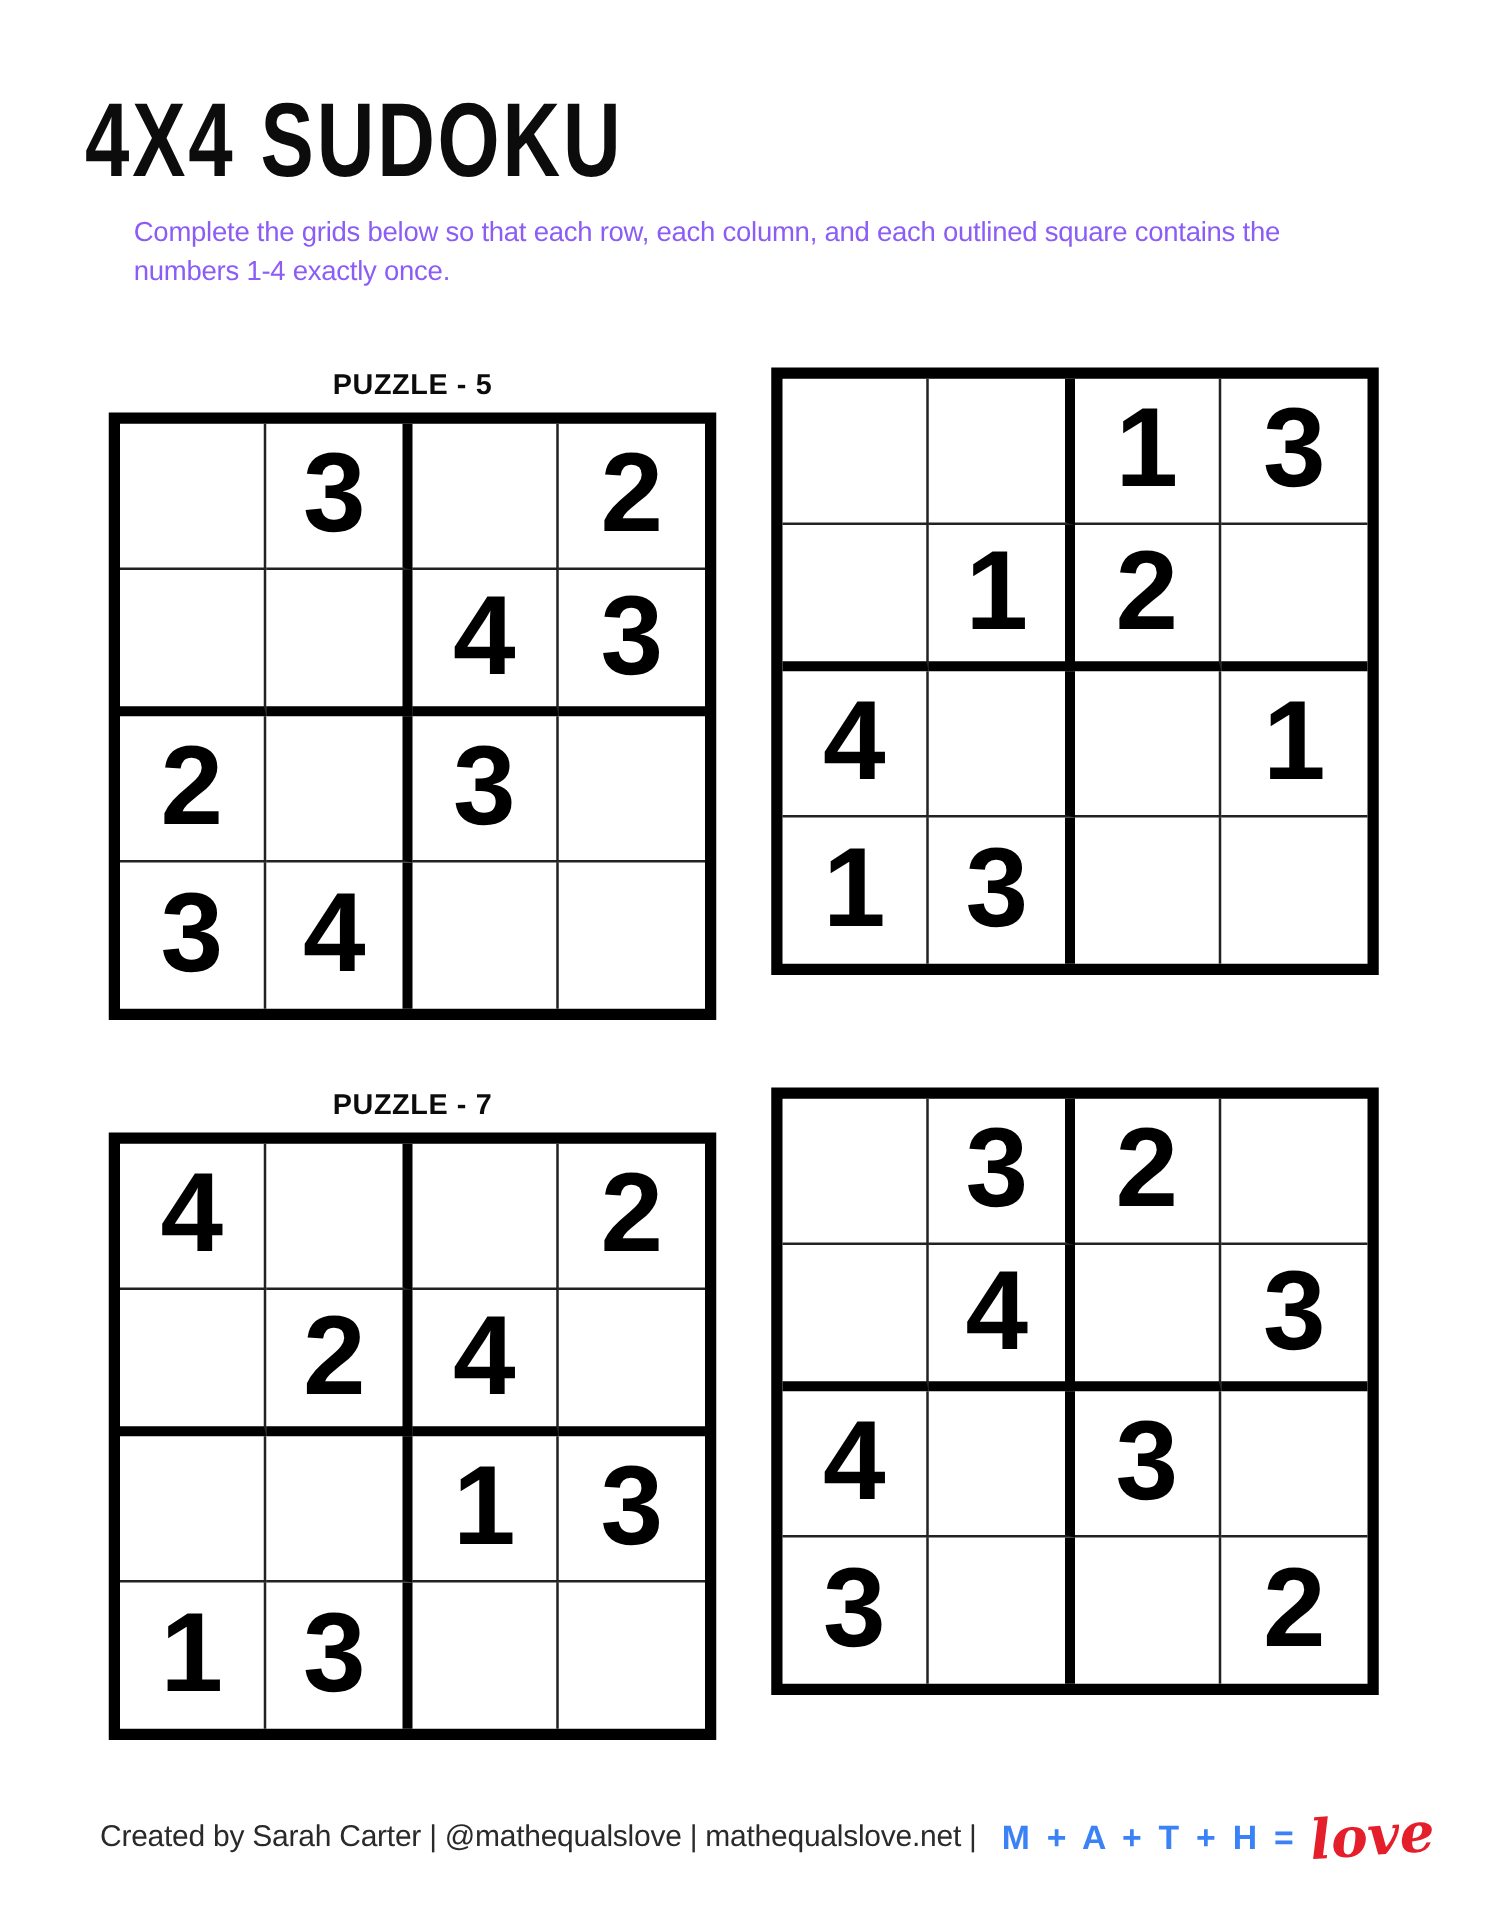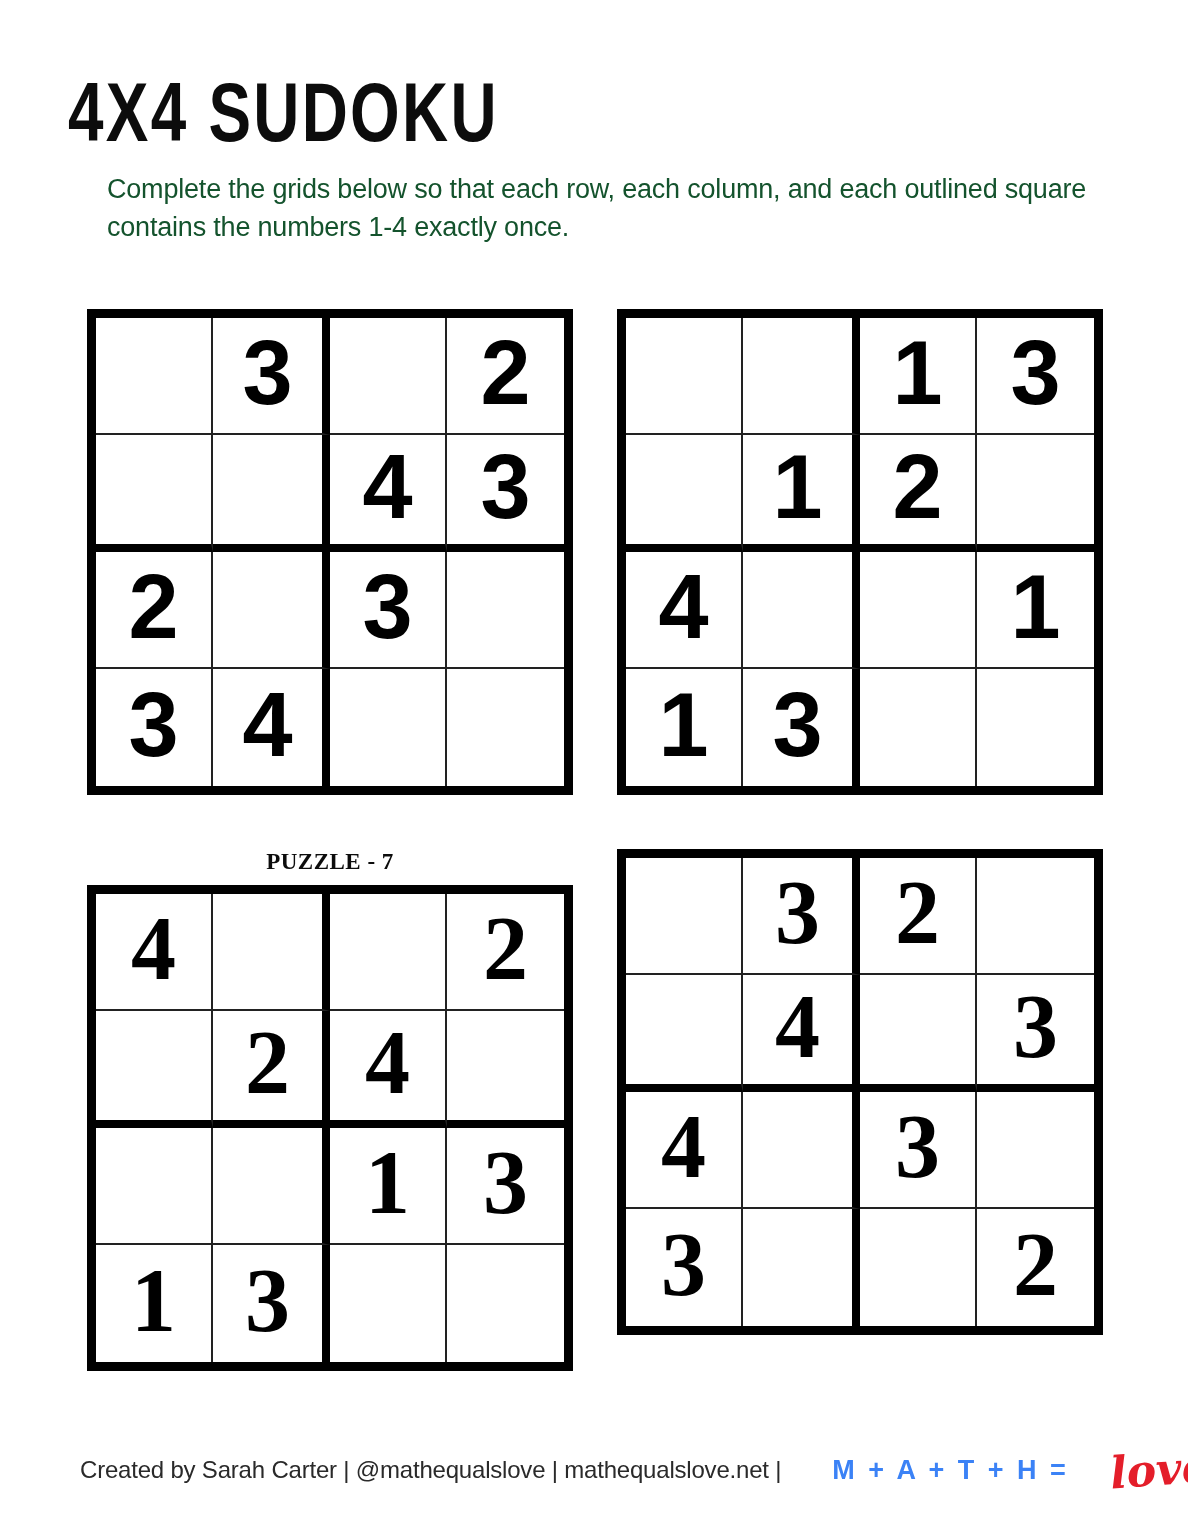--- a/index.html
+++ b/index.html
@@ -17,29 +17,29 @@
     font-size: 84px;
     font-weight: bold;
     letter-spacing: 3px;
     color: #0c0c0c;
     transform: scaleX(0.76);
     transform-origin: center;
     white-space: nowrap;
   }
   .instructions {
     margin: 22px 80px 0 107px;
-    font-size: 27px;
+    font-size: 22px;
     line-height: 1.42;
-    color: #14532d;
+    color: #8b5cf6;
     letter-spacing: -0.2px;
   }
   .puzzle-rows { margin-left: 87px; }
   .puzzle-row { display: flex; gap: 44px; }
   .puzzle-row.first { margin-top: 62px; }
-  .puzzle-row.second { margin-top: 54px; font-family: Liberation Serif, serif; }
+  .puzzle-row.second { margin-top: 54px; }
   .puzzle-block { width: 486px; }
   .puzzle-label {
     text-align: center;
     font-size: 23px;
     font-weight: bold;
     letter-spacing: 0.5px;
     color: #0c0c0c;
     height: 26px;
     line-height: 26px;
     margin-bottom: 10px;
@@ -68,21 +68,20 @@
   .cell.br-thick { border-right: 8px solid #000; }
   .cell.bb-thick { border-bottom: 8px solid #000; }
   .cell.br-none { border-right: none; }
   .cell.bb-none { border-bottom: none; }
   .footer {
     position: absolute;
     left: 80px; right: 44px; top: 1448px;
     display: flex;
     align-items: center;
     white-space: nowrap;
-    gap: 31px;
   }
   .credit {
     font-size: 24px;
     color: #2a2a2a;
     letter-spacing: -0.2px;
   }
   .brand-math {
     margin-left: 20px;
     font-size: 27px;
     font-weight: bold;
@@ -106,20 +105,21 @@
 
 <div class="title-wrap">
   <div class="title">4X4 SUDOKU</div>
 </div>
 
 <div class="instructions">Complete the grids below so that each row, each column, and each outlined square contains the numbers 1-4 exactly once.</div>
 
 <div class="puzzle-rows">
   <div class="puzzle-row first">
     <div class="puzzle-block">
+      <div class="puzzle-label">PUZZLE - 5</div>
       <div class="sgrid">
           <div class="cell"></div>
           <div class="cell br-thick">3</div>
           <div class="cell"></div>
           <div class="cell br-none">2</div>
           <div class="cell bb-thick"></div>
           <div class="cell br-thick bb-thick"></div>
           <div class="cell bb-thick">4</div>
           <div class="cell br-none bb-thick">3</div>
           <div class="cell">2</div>

